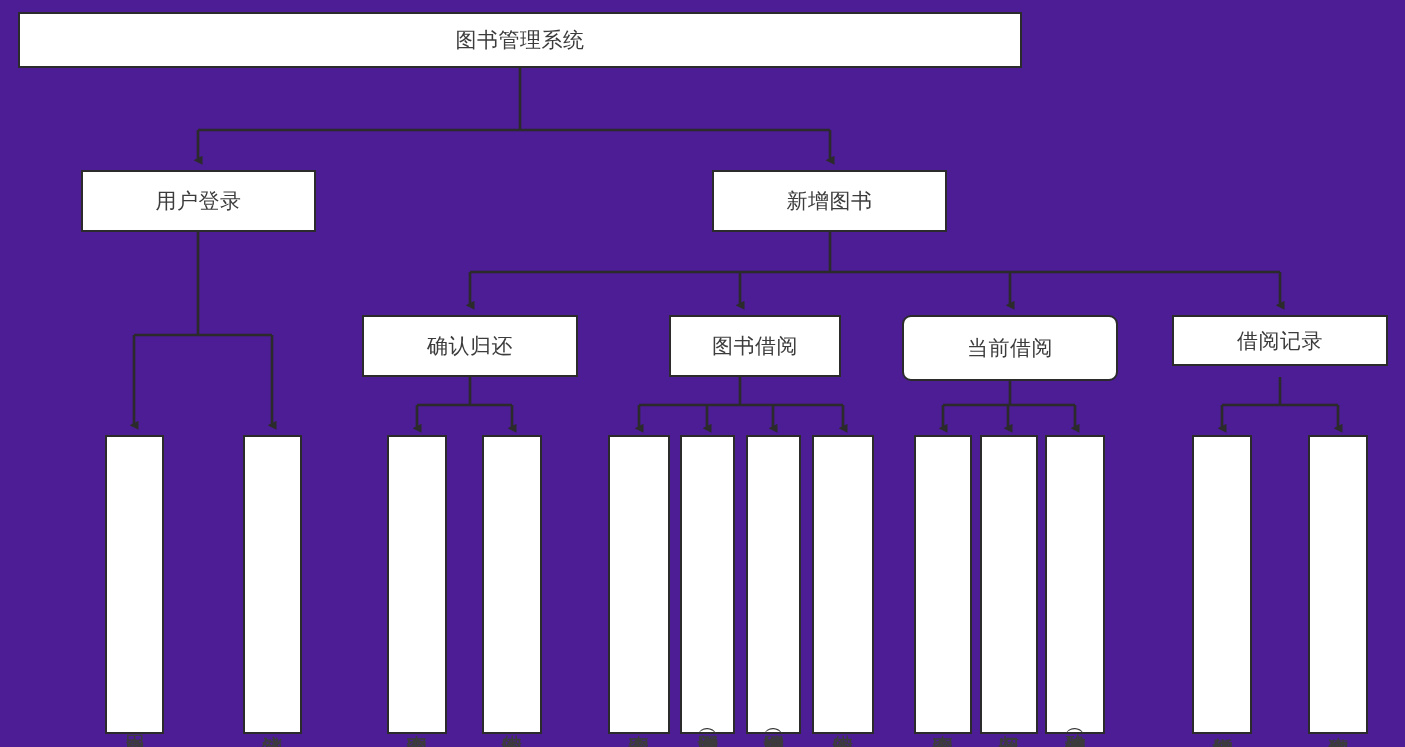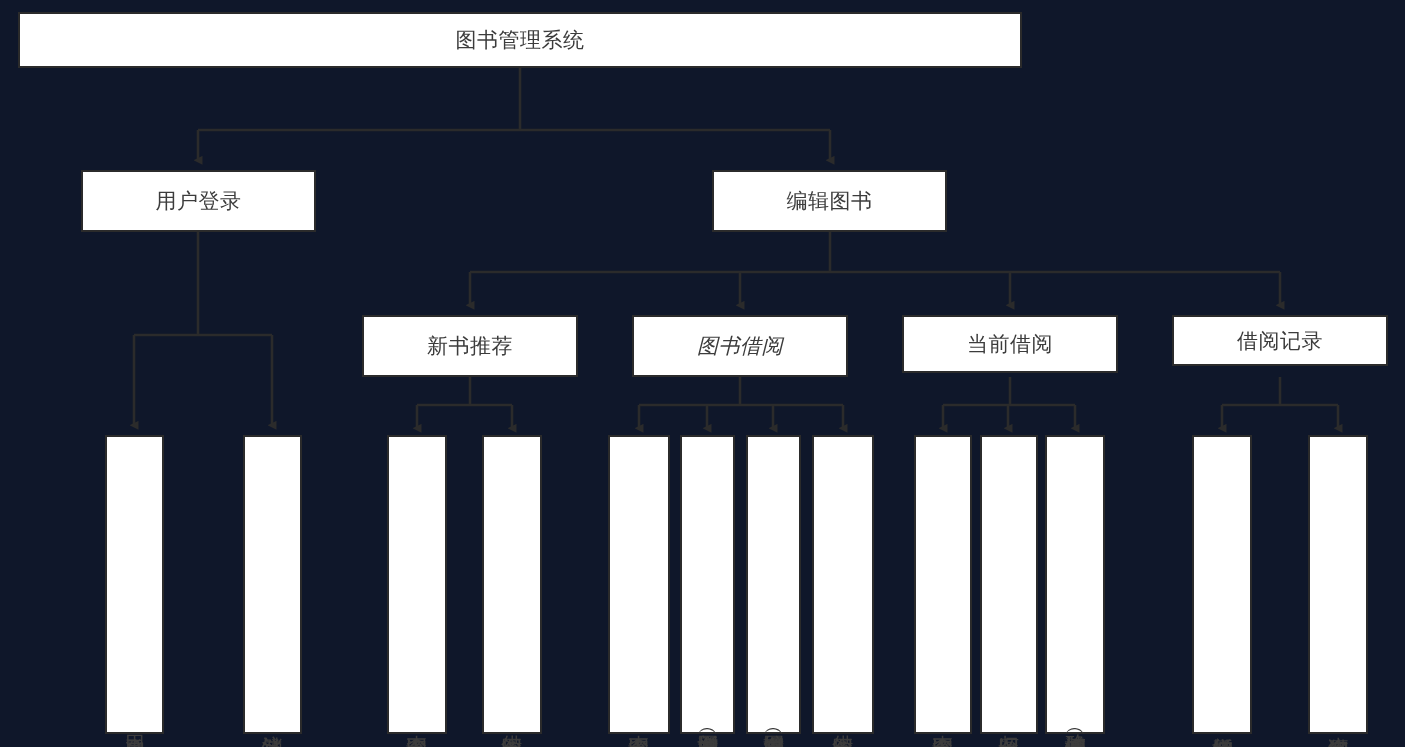--- a/index.html
+++ b/index.html
@@ -10,21 +10,21 @@
   body {
     width: 1405px;
     height: 747px;
     font-family: "Liberation Sans", "DejaVu Sans", sans-serif;
     overflow: hidden;
   }
   #diagram-root {
     position: relative;
     width: 1405px;
     height: 747px;
-    background: #0f172a;
+    background: #4c1d95;
   }
   #diagram-svg {
     position: absolute;
     left: 0;
     top: 0;
     width: 1405px;
     height: 747px;
   }
   .node-box {
     position: absolute;
@@ -141,32 +141,32 @@
 
   <div class="node-box" style="left:18px; top:12px; width:1004px; height:56px;">
     <span class="node-label">图书管理系统</span>
   </div>
 
   <div class="node-box" style="left:81px; top:170px; width:235px; height:62px;">
     <span class="node-label">用户登录</span>
   </div>
 
   <div class="node-box" style="left:712px; top:170px; width:235px; height:62px;">
-    <span class="node-label">编辑图书</span>
+    <span class="node-label">新增图书</span>
   </div>
 
   <div class="node-box" style="left:362px; top:315px; width:216px; height:62px;">
-    <span class="node-label">新书推荐</span>
-  </div>
-
-  <div class="node-box" style="left:632px; top:315px; width:216px; height:62px;font-style:italic;">
+    <span class="node-label">确认归还</span>
+  </div>
+
+  <div class="node-box" style="left:669px; top:315px; width:172px; height:62px;">
     <span class="node-label">图书借阅</span>
   </div>
 
-  <div class="node-box" style="left:902px; top:315px; width:216px; height:58px;">
+  <div class="node-box" style="left:902px; top:315px; width:216px; height:66px;border-radius:9px;">
     <span class="node-label">当前借阅</span>
   </div>
 
   <div class="node-box" style="left:1172px; top:315px; width:216px; height:51px;">
     <span class="node-label">借阅记录</span>
   </div>
 
   <div class="node-box leaf" style="left:105px; top:435px; width:59px; height:299px;">
     <span class="node-label">用户登录</span>
   </div>

